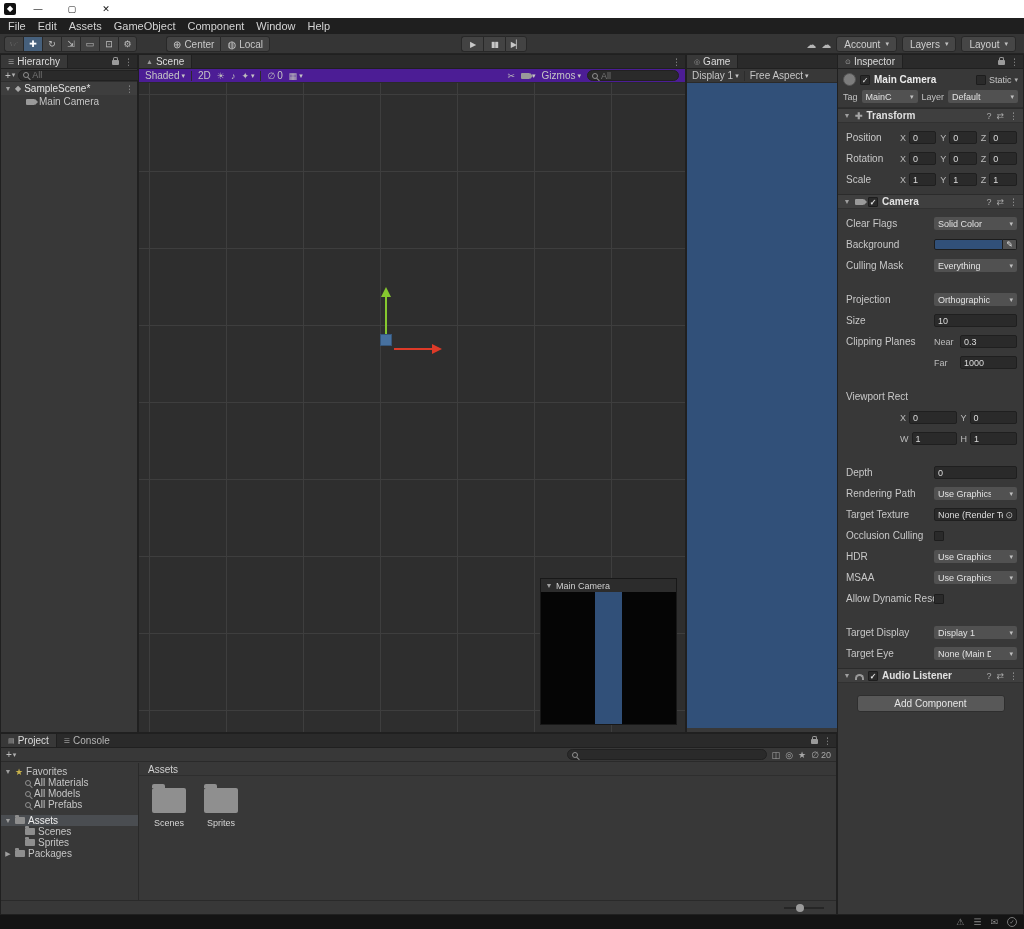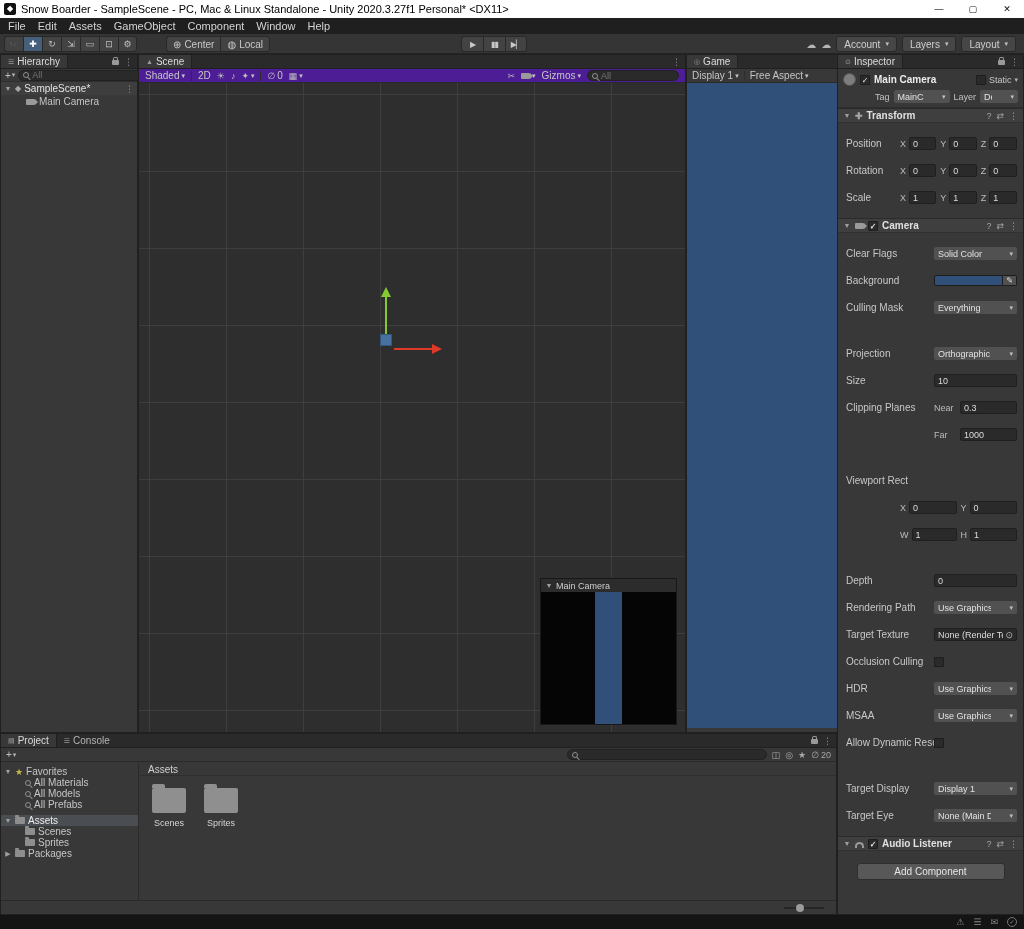--- a/index.html
+++ b/index.html
@@ -91,32 +91,32 @@
   .gameview { position: absolute; left: 0; top: 28px; right: 0; bottom: 4px; background: #315079; }
 
   
   #inspector { left: 837px; top: 54px; width: 187px; height: 861px; }
   .ins-head { padding: 4px 5px 4px 5px; border-bottom: 1px solid #2e2e2e; }
   .ins-r1 { display: flex; align-items: center; gap: 4px; }
   .goicon { width: 13px; height: 13px; border-radius: 50%; background: #7d7d7d; border: 1px solid #565656; flex: none; }
   .cb { width: 10px; height: 10px; background: #2a2a2a; border: 1px solid #1d1d1d; border-radius: 1px; color: #e6e6e6; font-size: 8px; line-height: 9px; text-align: center; flex: none; }
   .namefield { flex: 1; font-size: 10px; font-weight: bold; color: #ececec; white-space: nowrap; overflow: hidden; }
   .staticgrp { display: flex; align-items: center; gap: 3px; font-size: 9px; color: #c6c6c6; flex: none; }
-  .ins-r2 { display: flex; align-items: center; gap: 4px; margin-top: 4px; font-size: 9px; color: #c2c2c2; margin-left: 32px; }
+  .ins-r2 { display: flex; align-items: center; gap: 4px; margin-top: 4px; font-size: 9px; color: #c2c2c2; }
   .dd { height: 13px; background: #515151; border-radius: 2px; display: flex; align-items: center; gap: 18px; padding: 0 4px; color: #e2e2e2; min-width: 0; }
   .dd .t { flex: 1; overflow: hidden; white-space: nowrap; font-size: 9px; }
   .dd.w56 { width: 56px; flex: none; }
   .dd.flex { flex: 1; }
 
   .chead { height: 15px; background: #3f3f3f; border-top: 1px solid #2b2b2b; border-bottom: 1px solid #313131; display: flex; align-items: center; gap: 4px; padding: 0 5px; font-size: 10px; font-weight: bold; color: #e0e0e0; }
   .chead .rt { margin-left: auto; display: flex; align-items: center; gap: 5px; color: #a8a8a8; font-weight: normal; font-size: 9px; }
   .cicon { font-size: 9px; color: #a5a5a5; }
   .icon-phones { width: 9px; height: 6px; border: 2px solid #9a9a9a; border-bottom: none; border-radius: 5px 5px 0 0; flex: none; margin-top: 2px; }
 
-  .irow { display: flex; align-items: center; padding: 0 6px 0 8px; margin: 14px 0; font-size: 10px; color: #c8c8c8; height: 13px; }
+  .irow { display: flex; align-items: center; padding: 0 6px 0 8px; margin: 8px 0; font-size: 10px; color: #c8c8c8; height: 13px; }
   .ilabel { width: 88px; flex: none; overflow: hidden; white-space: nowrap; }
   .ilabel.sm { width: 54px; }
   .tf { flex: 1; min-width: 0; height: 13px; background: #2a2a2a; border: 1px solid #1f1f1f; border-radius: 2px; display: flex; align-items: center; padding: 0 3px; color: #dcdcdc; font-size: 9px; }
   .axes { flex: 1; display: flex; gap: 4px; min-width: 0; }
   .axgrp { flex: 1; display: flex; align-items: center; gap: 3px; min-width: 0; }
   .axl { font-size: 9px; color: #bcbcbc; flex: none; }
   .minil { width: 26px; flex: none; font-size: 9px; color: #bcbcbc; }
   .swatchwrap { flex: 1; display: flex; min-width: 0; }
   .swatch { flex: 1; background: #315079; border: 1px solid #1d1d1d; border-radius: 2px 0 0 2px; }
   .eyed { width: 14px; background: #515151; border: 1px solid #1d1d1d; border-left: none; border-radius: 0 2px 2px 0; display: flex; align-items: center; justify-content: center; font-size: 8px; color: #ddd; }
@@ -153,21 +153,20 @@
   #statusbar { position: absolute; left: 0; top: 915px; width: 1024px; height: 14px; background: #141414; display: flex; align-items: center; justify-content: flex-end; gap: 9px; padding-right: 7px; color: #8f8f8f; font-size: 9px; }
   .statbadge { width: 10px; height: 10px; border: 1px solid #777; border-radius: 50%; font-size: 6px; line-height: 8px; text-align: center; }
 </style>
 </head>
 <body>
 
 <div id="app">
 
   <div class="titlebar">
     <span class="winicon">◆</span>
-    <span class="wintitle">Snow Boarder - SampleScene - PC, Mac &amp; Linux Standalone - Unity 2020.3.27f1 Personal* &lt;DX11&gt;</span>
     <div class="winbtns">
       <span class="winbtn">—</span>
       <span class="winbtn">▢</span>
       <span class="winbtn">✕</span>
     </div>
   </div>
 
   <div class="menubar">
     <span class="menuitem">File</span>
     <span class="menuitem">Edit</span>

